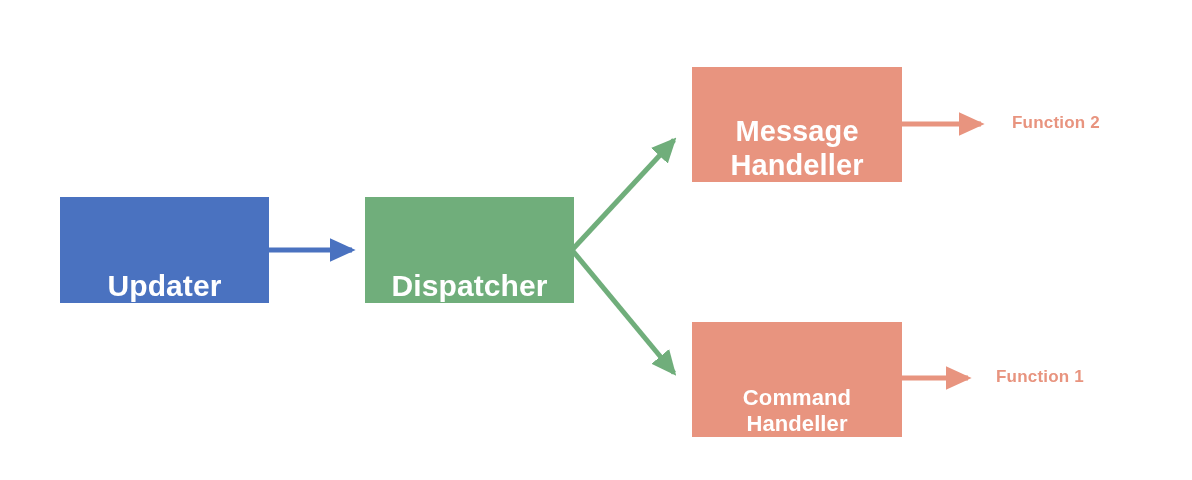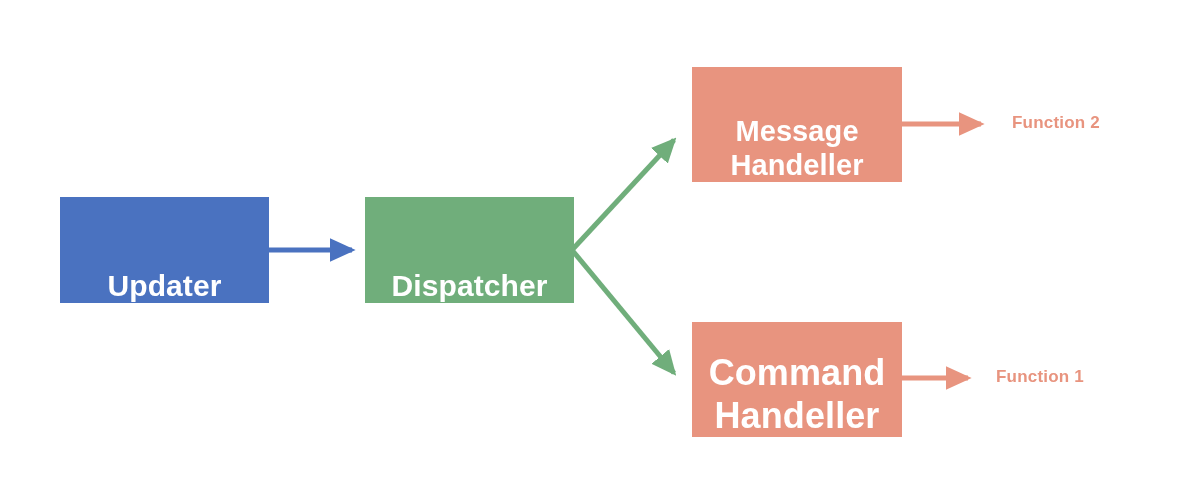--- a/index.html
+++ b/index.html
@@ -64,21 +64,21 @@
     top: 67px;
     width: 210px;
     height: 115px;
     font-size: 29px;
   }
   #node-command-handler {
     left: 684px;
     top: 322px;
     width: 210px;
     height: 115px;
-    font-size: 36px;
+    font-size: 22px;
   }
   .terminal-label {
     position: absolute;
     font-size: 17px;
     font-weight: bold;
     letter-spacing: 0.2px;
     white-space: nowrap;
     user-select: none;
   }
   #label-function-1 {

